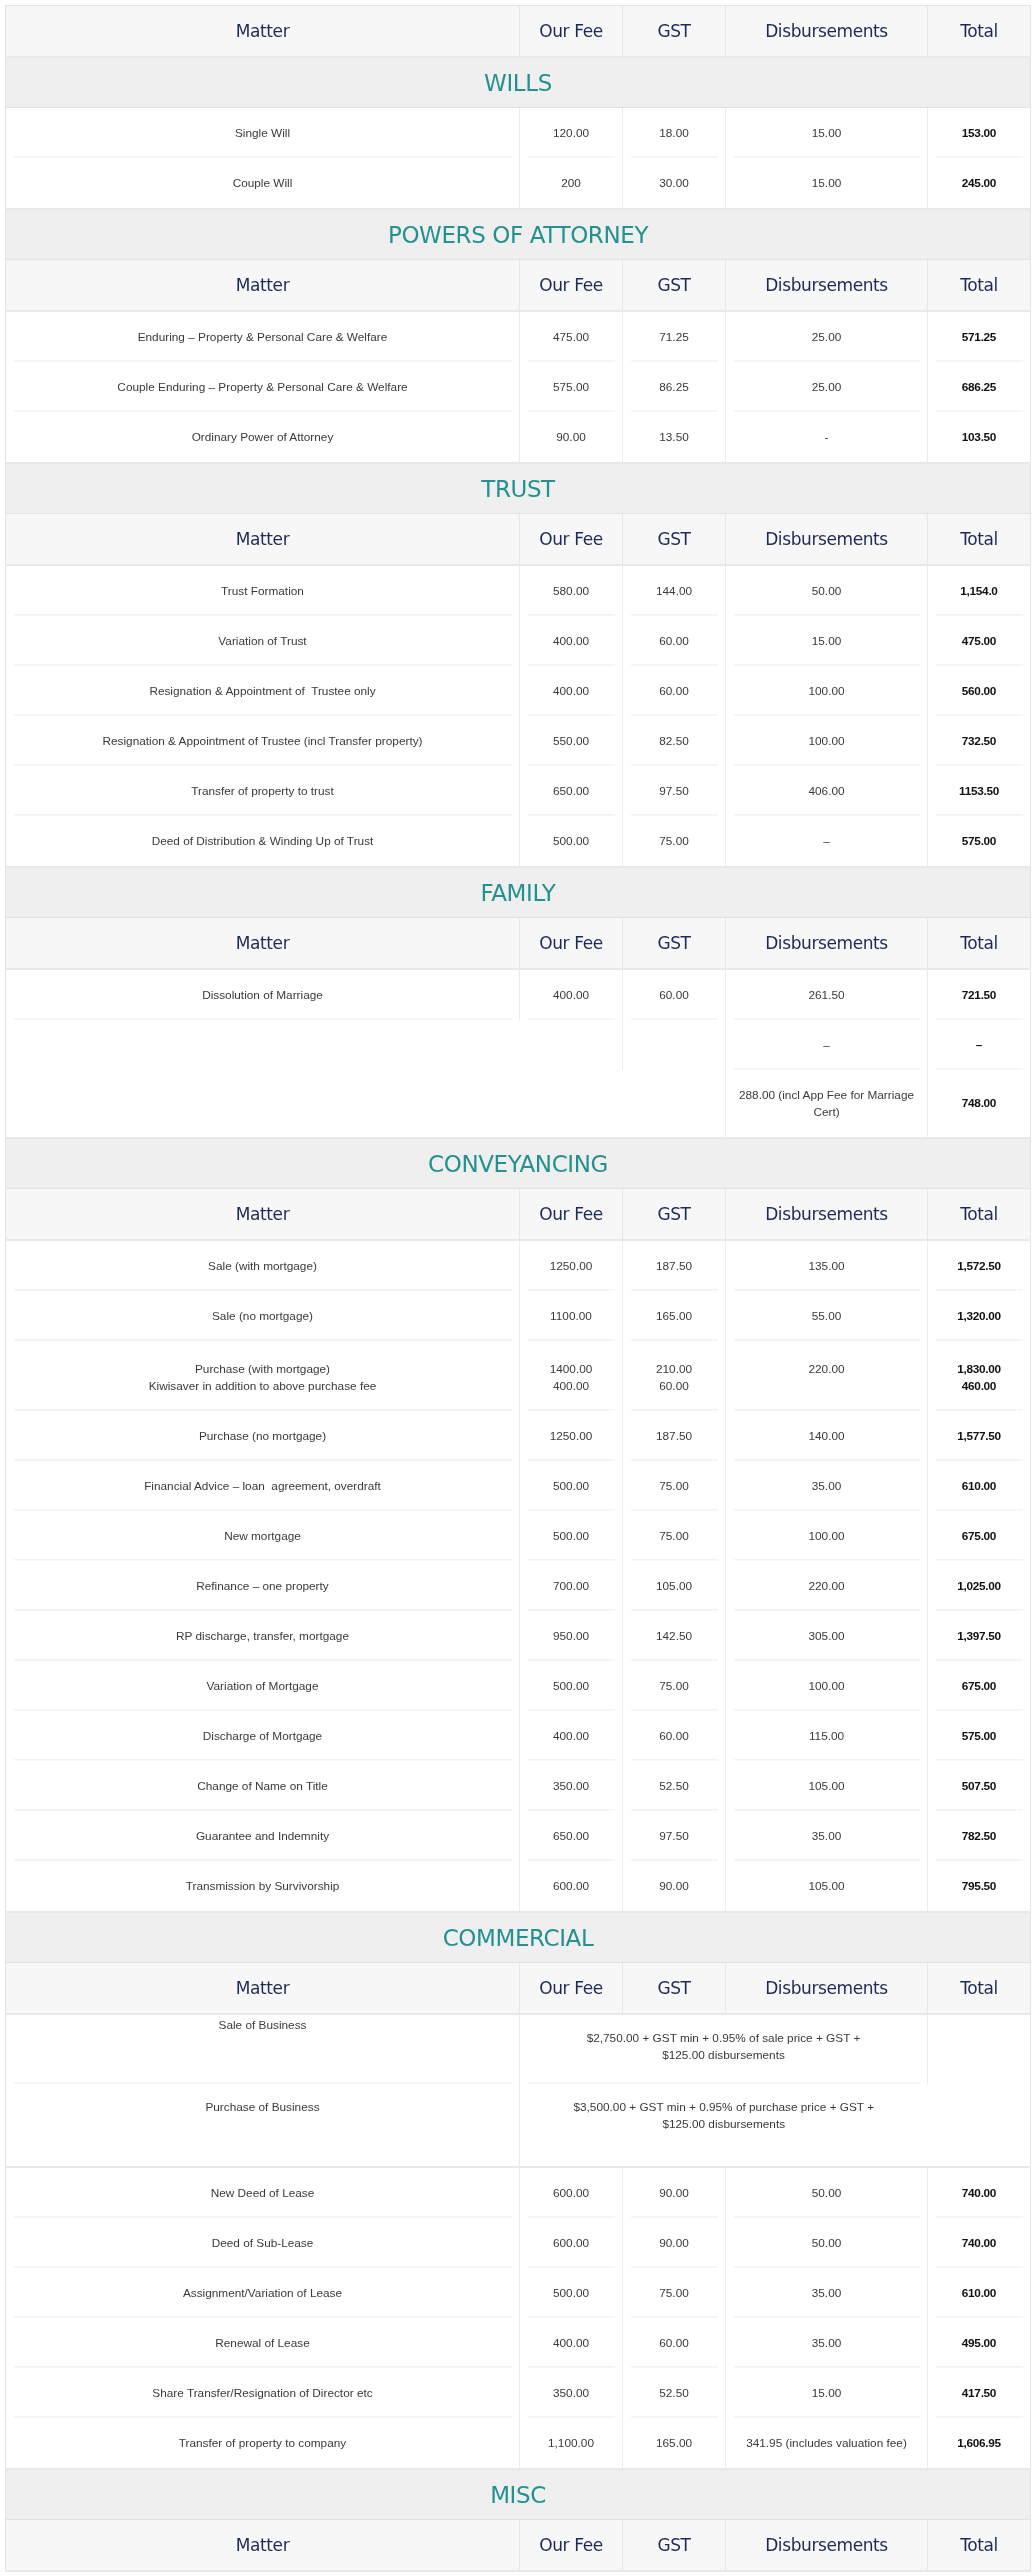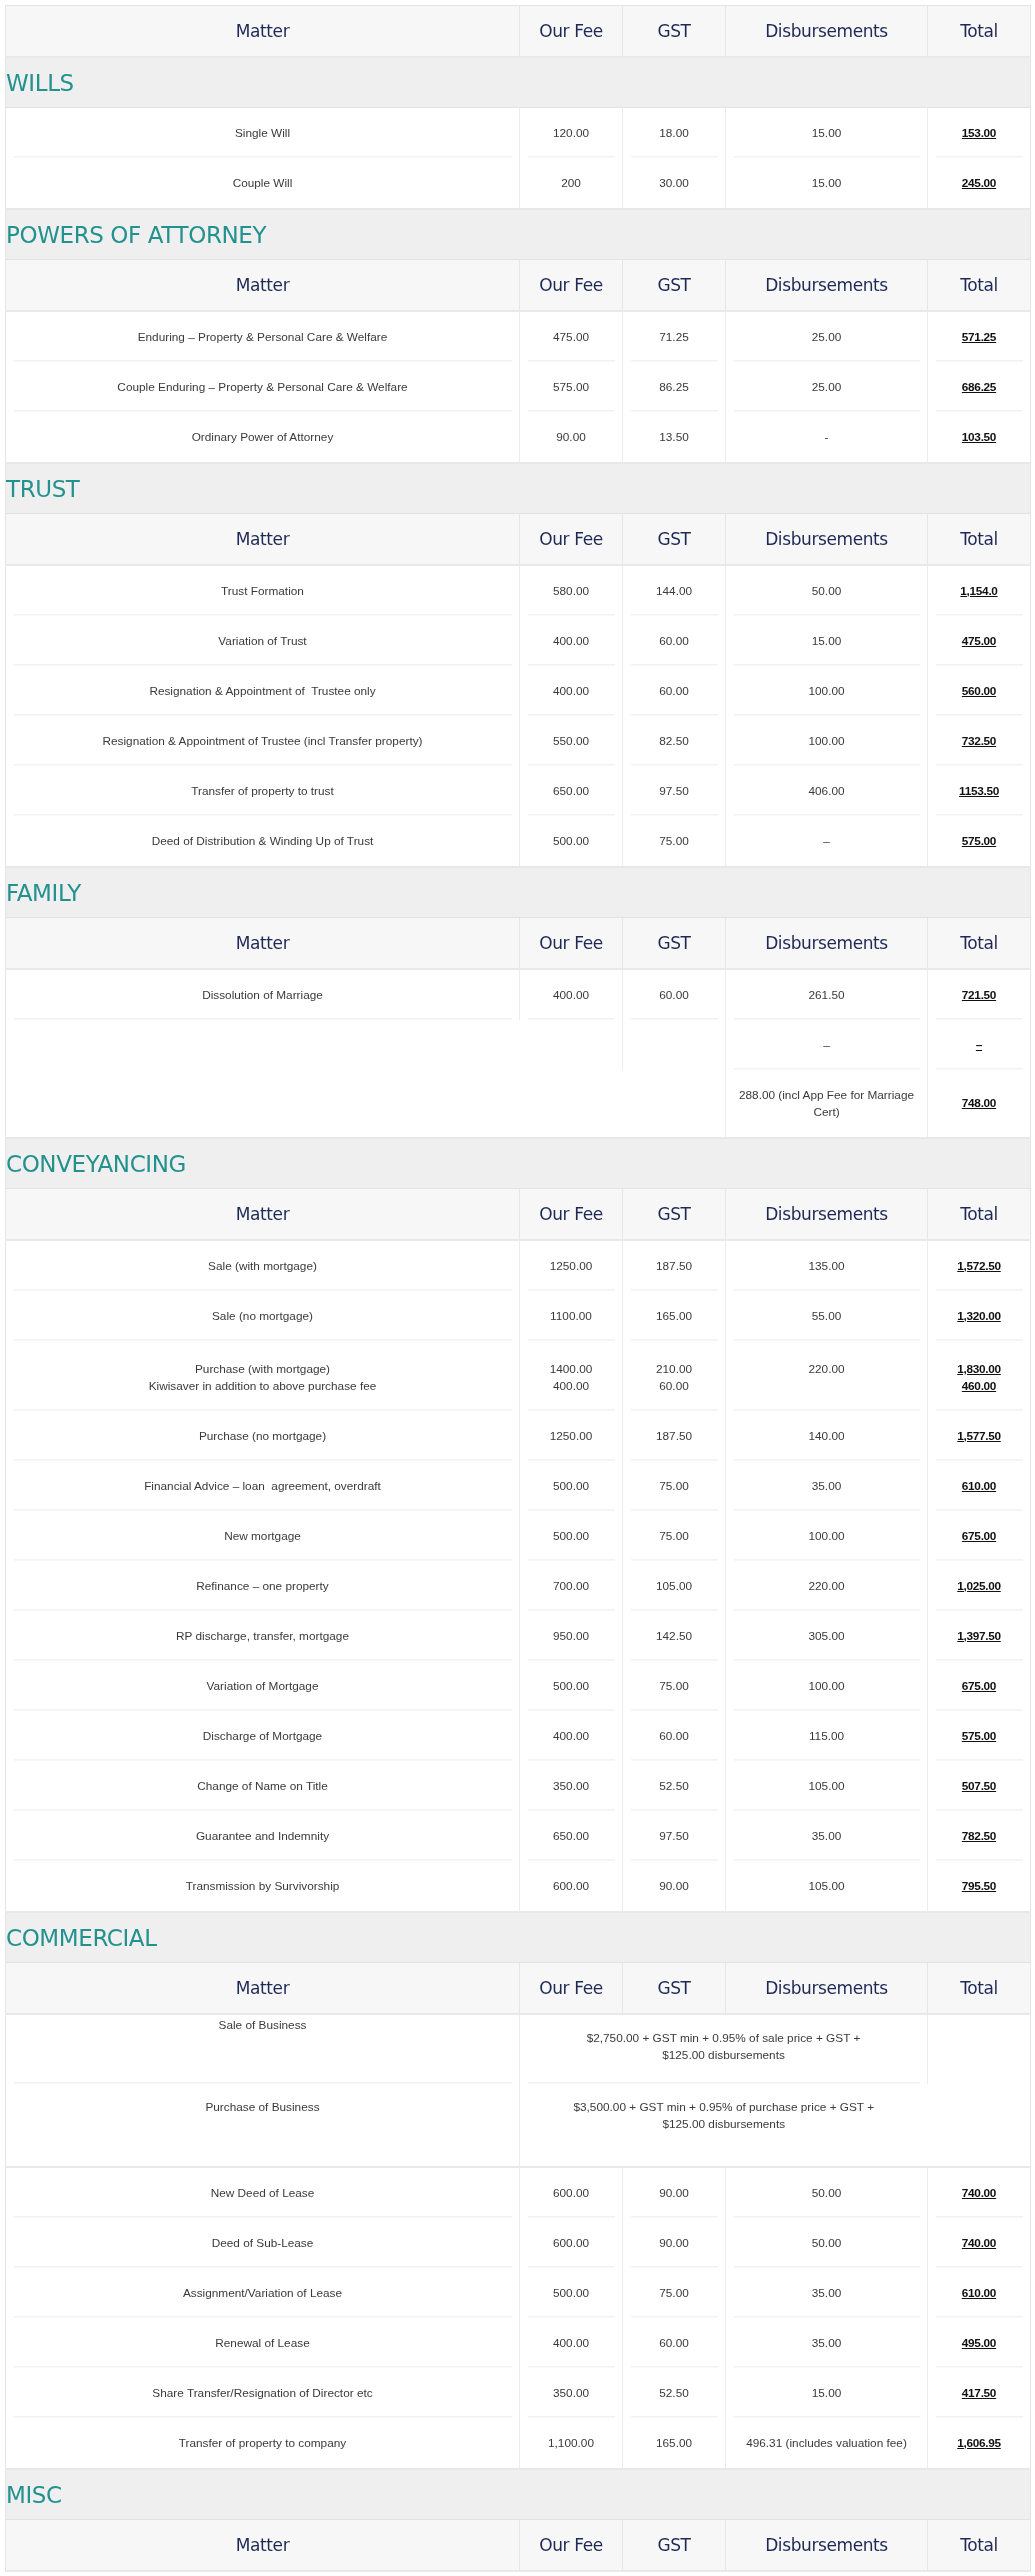--- a/index.html
+++ b/index.html
@@ -31,21 +31,21 @@
     padding: 0;
   }
   th.colhead:last-child { border-right: none; }
 
   td.section {
     background: #efefef;
     color: #23928f;
     font-family: "DejaVu Sans", sans-serif;
     font-size: 23px;
     letter-spacing: -0.4px;
-    text-align: left;
+    text-align: center;
     height: 49px;
     padding: 0;
     border-top: 2.5px solid #e8e8e8;
     border-bottom: 1.7px solid #e2e2e2;
   }
 
   td.cell {
     font-size: 11.8px;
     color: #3a3a3a;
     text-align: center;
@@ -55,21 +55,21 @@
     background: #fff;
     background-image: linear-gradient(#f3f3f3, #f3f3f3);
     background-size: calc(100% - 15px) 1.7px;
     background-position: center bottom;
     background-repeat: no-repeat;
     vertical-align: middle;
     line-height: 17px;
   }
   td.cell:last-child { border-right: none; }
   tr.last td.cell { background-image: none; }
-  td.total { color: #111; font-weight: bold; letter-spacing: -0.3px; text-decoration: underline; }
+  td.total { color: #111; font-weight: bold; letter-spacing: -0.3px; }
   td.top { vertical-align: top; padding-top: 20px; }
   td.blank { background-image: none; border-right: none; }
   td.noline { background-image: none; }
   td.wide { height: 67px; }
   .ml { display: block; }
 </style>
 </head>
 <body>
 
 <div class="wrap">
@@ -391,21 +391,21 @@
     <td class="cell">Share Transfer/Resignation of Director etc</td>
     <td class="cell">350.00</td>
     <td class="cell">52.50</td>
     <td class="cell">15.00</td>
     <td class="cell total">417.50</td>
   </tr>
   <tr class="last">
     <td class="cell">Transfer of property to company</td>
     <td class="cell">1,100.00</td>
     <td class="cell">165.00</td>
-    <td class="cell" style="padding:0 1.7px">496.31 (includes valuation fee)</td>
+    <td class="cell" style="padding:0 1.7px">341.95 (includes valuation fee)</td>
     <td class="cell total">1,606.95</td>
   </tr>
 
   <tr>
     <td class="section" colspan="5">MISC</td>
   </tr>
   <tr>
     <th class="colhead">Matter</th>
     <th class="colhead">Our Fee</th>
     <th class="colhead">GST</th>

